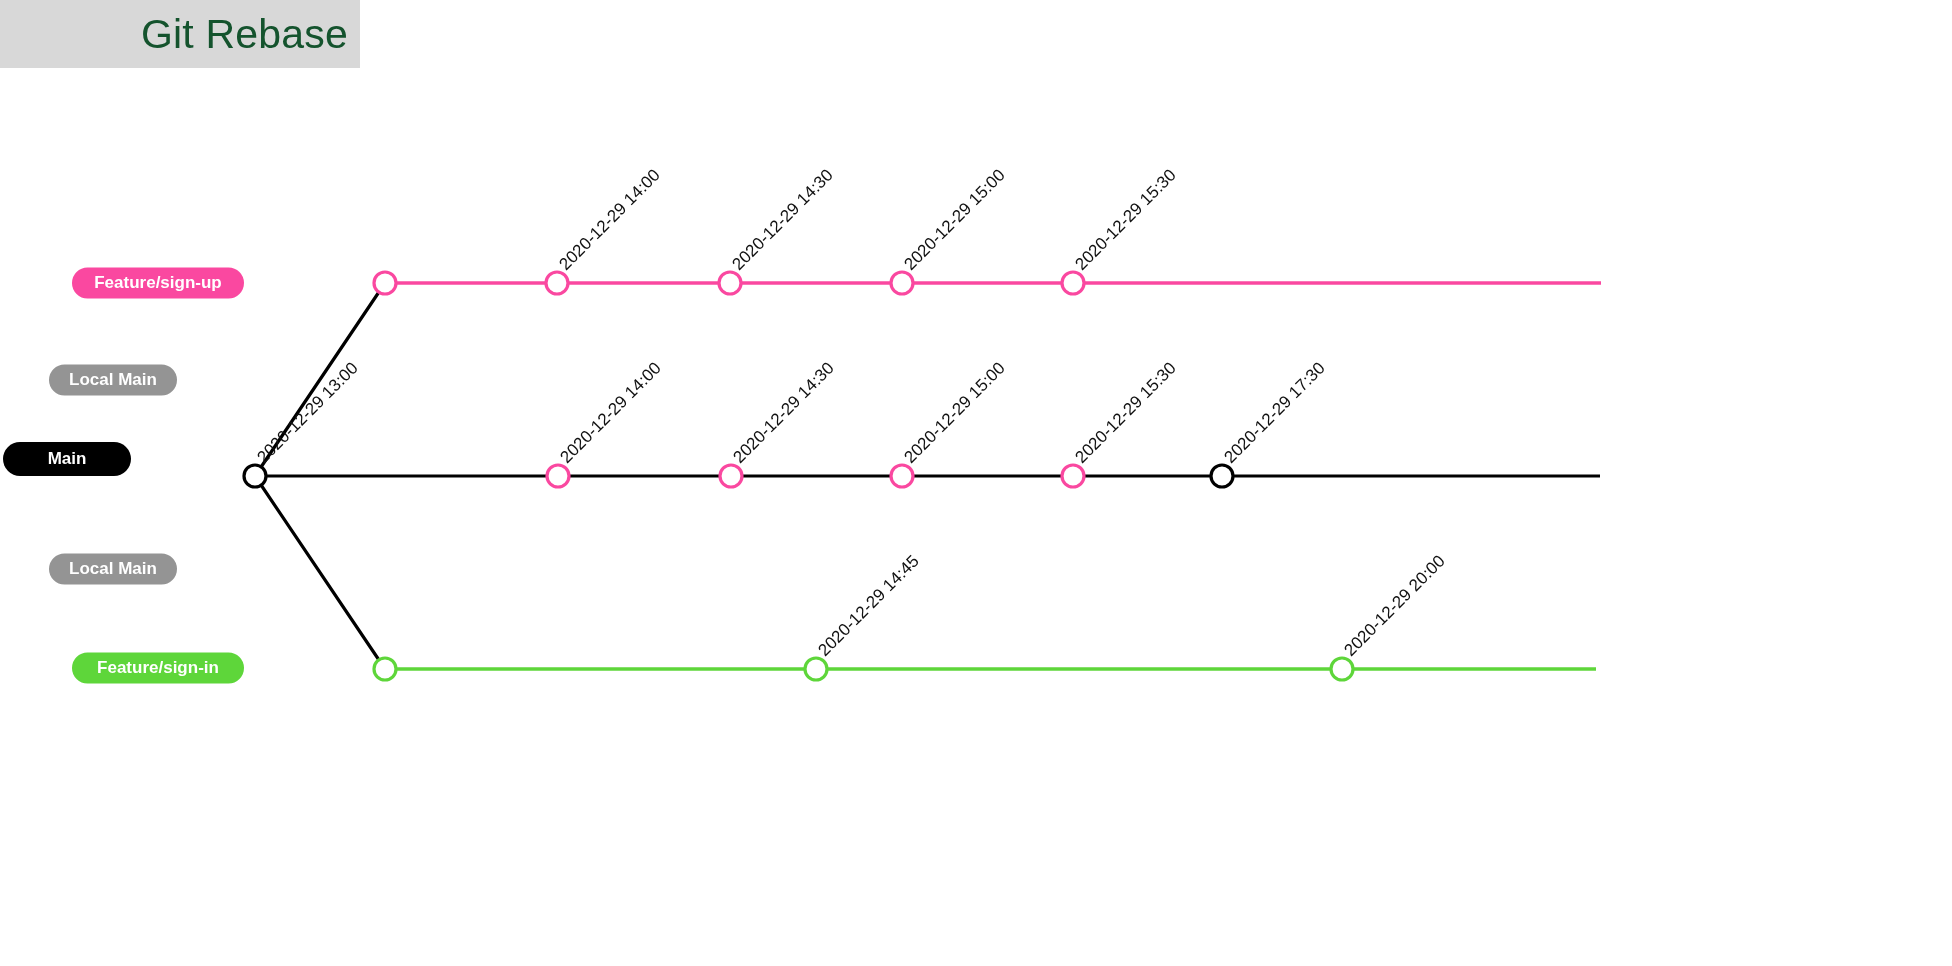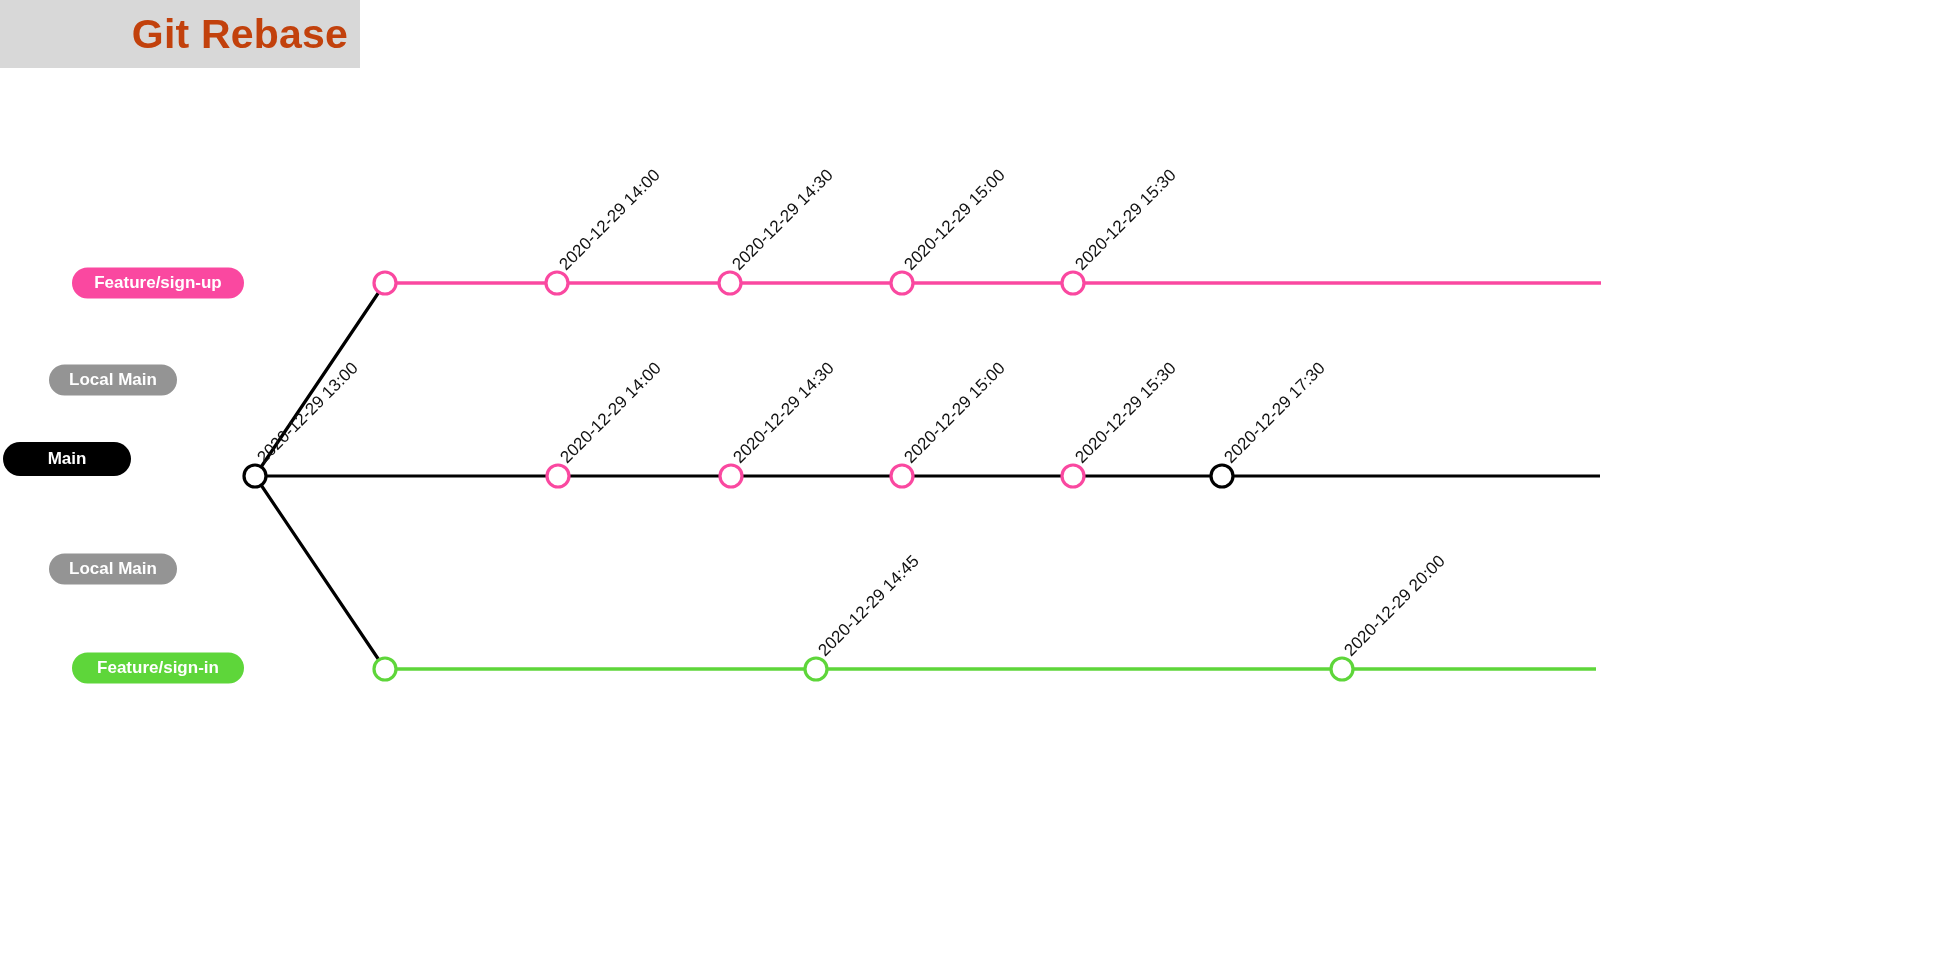--- a/index.html
+++ b/index.html
@@ -21,23 +21,23 @@
     width: 360px;
     height: 68px;
     background: #d8d8d8;
     display: flex;
     align-items: center;
     justify-content: flex-end;
     box-sizing: border-box;
     padding-right: 12px;
   }
   #title-text {
-    color: #c2410c;
+    color: #14532d;
     font-size: 41px;
-    font-weight: bold;
+    font-weight: normal;
     letter-spacing: 0.2px;
     line-height: 1;
     white-space: nowrap;
   }
   #graph-area {
     position: absolute;
     left: 0;
     top: 0;
     width: 1952px;
     height: 966px;

